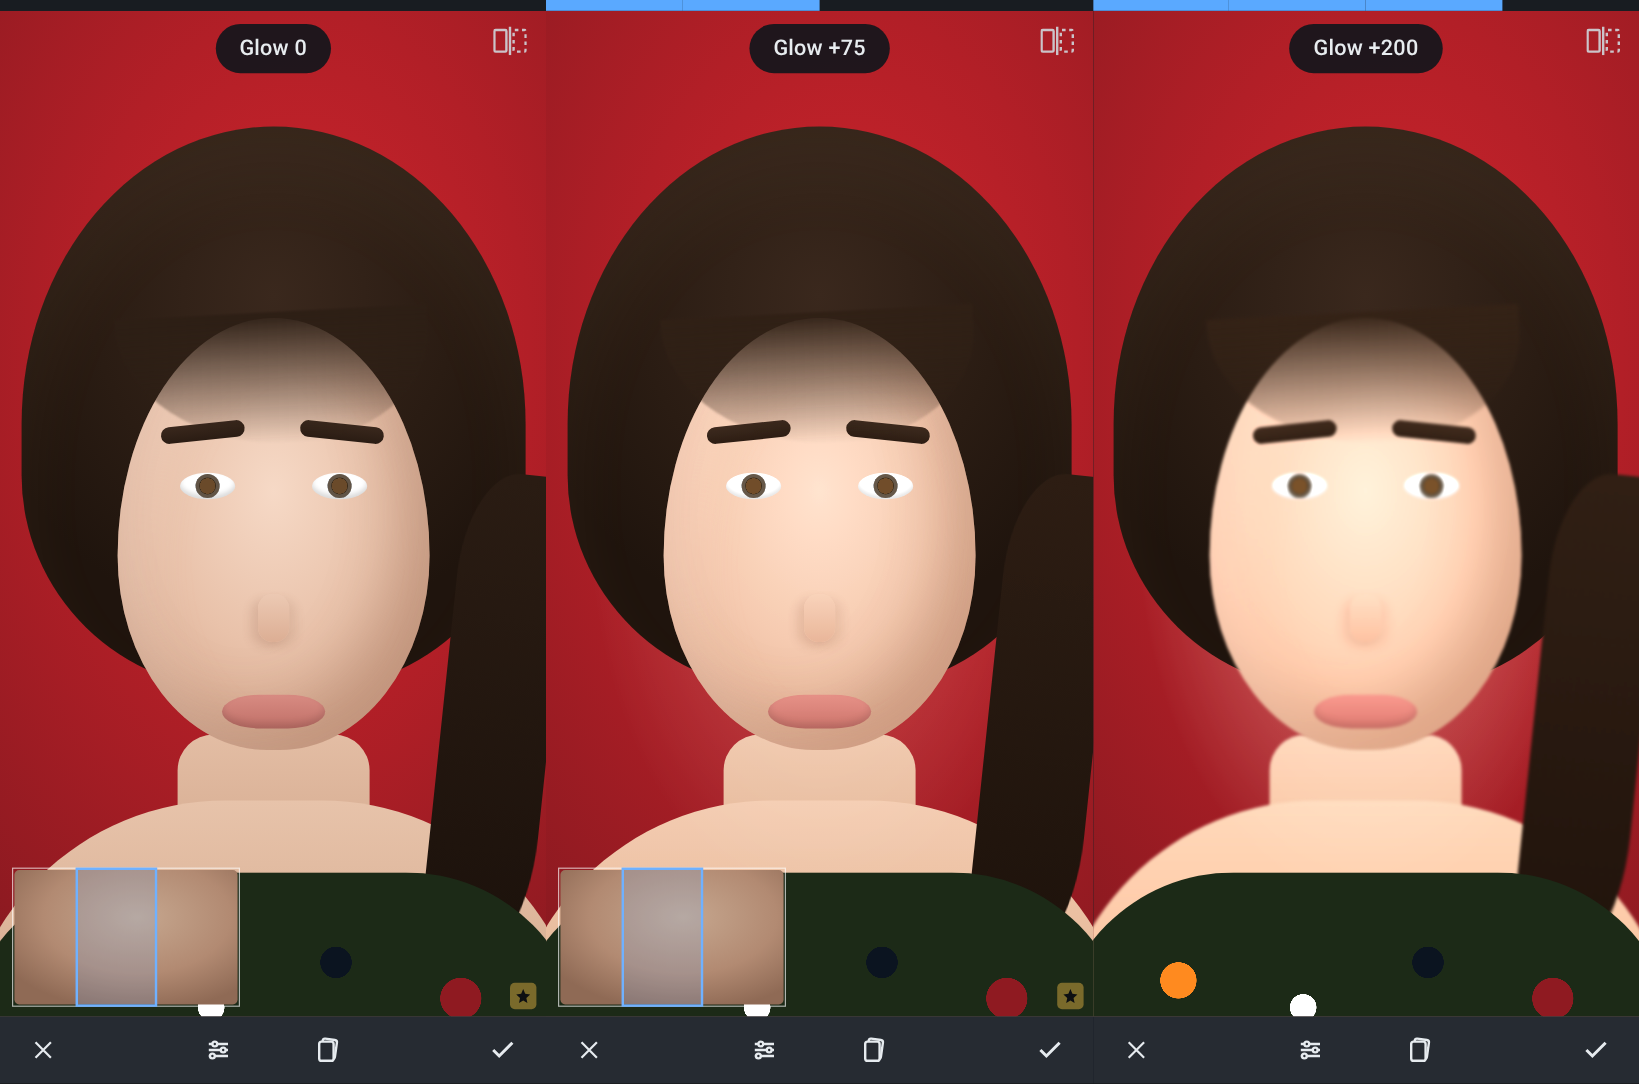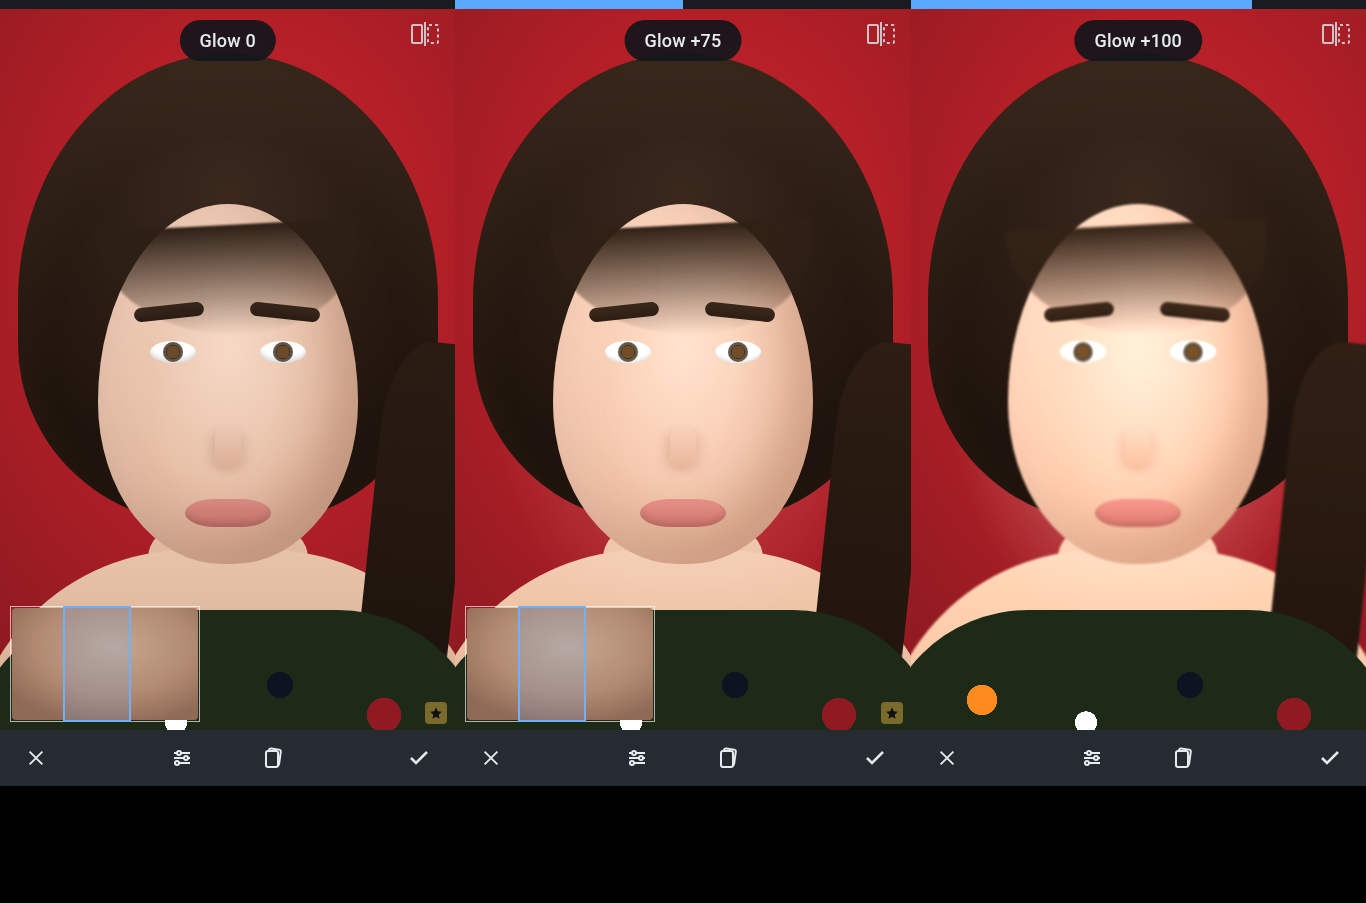--- a/index.html
+++ b/index.html
@@ -1,18 +1,18 @@
 <!DOCTYPE html>
 <html><head>
 <meta charset="utf-8">
 <style>
   * { box-sizing: border-box; margin: 0; padding: 0; }
   html, body { width: 1366px; height: 903px; overflow: hidden; background:#000; font-family: Roboto, Arial, sans-serif; }
   .row { display:flex; width:1366px; height:903px; }
-  .pane { position:relative; flex:0 0 455.33px; height:786px; background:#20262d; overflow:hidden; }
+  .pane { position:relative; flex:0 0 455.33px; height:903px; background:#20262d; overflow:hidden; }
   .topbar { position:absolute; top:0; left:0; right:0; height:9px; background:#181c21; z-index:5; display:flex; }
   .topbar .seg { flex:1; height:100%; }
   .topbar .seg.on { background:#5aa9ff; }
   .photo { position:absolute; top:9px; left:0; right:0; bottom:56px; overflow:hidden; }
   .portrait { position:absolute; inset:0; }
   .bg { position:absolute; inset:0;
         background: radial-gradient(120% 100% at 55% 35%, #d0252d 0%, #b21f27 35%, #8f1a21 70%, #6d151b 100%); }
   .face { position:absolute; left:50%; top:52%; transform:translate(-50%,-50%); width:260px; height:360px;
           border-radius:50% 50% 48% 48% / 55% 55% 45% 45%;
           background: radial-gradient(65% 65% at 50% 40%, #f6d9c6 0%, #e9c2aa 55%, #d7a98e 100%);
@@ -264,21 +264,21 @@
           <div class="eye l"></div>
             <div class="eye r"></div>
           <div class="nose"></div>
           <div class="lips"></div>
           <div class="strand"></div>
         </div>
         <div class="dress"></div>
         <div class="glow-overlay"></div>
       </div>
     </div>
-    <div class="chip"><span>Glow +100</span></div>
+    <div class="chip"><span>Glow +200</span></div>
     <div class="compare">
       <svg width="28" height="24" viewBox="0 0 28 24" fill="none" stroke="#cfd6db" stroke-width="2">
         <rect x="1" y="3" width="10" height="18" rx="1"></rect>
         <rect x="17" y="3" width="10" height="18" rx="1" stroke-dasharray="3 3"></rect>
         <line x1="14" y1="0" x2="14" y2="24"></line>
       </svg>
     </div>
 
     <div class="toolbar">
       <div class="tb-btn" aria-label="Cancel">

